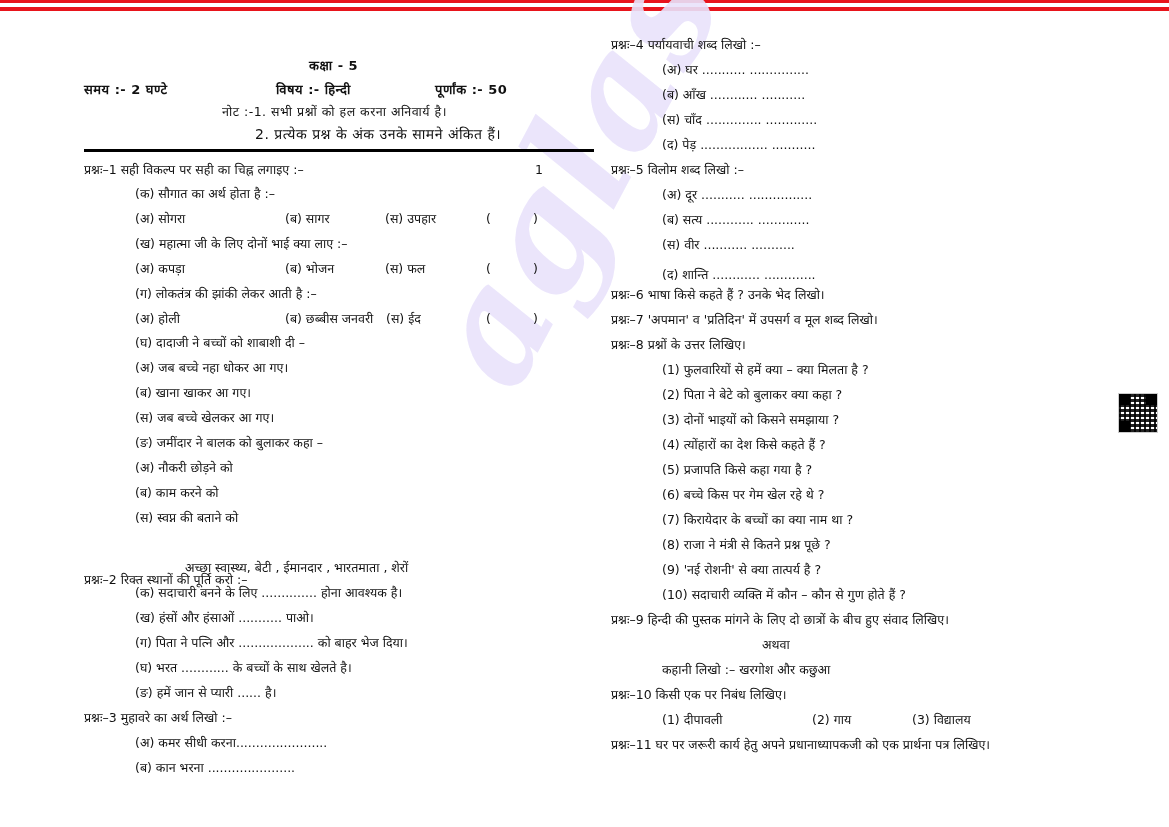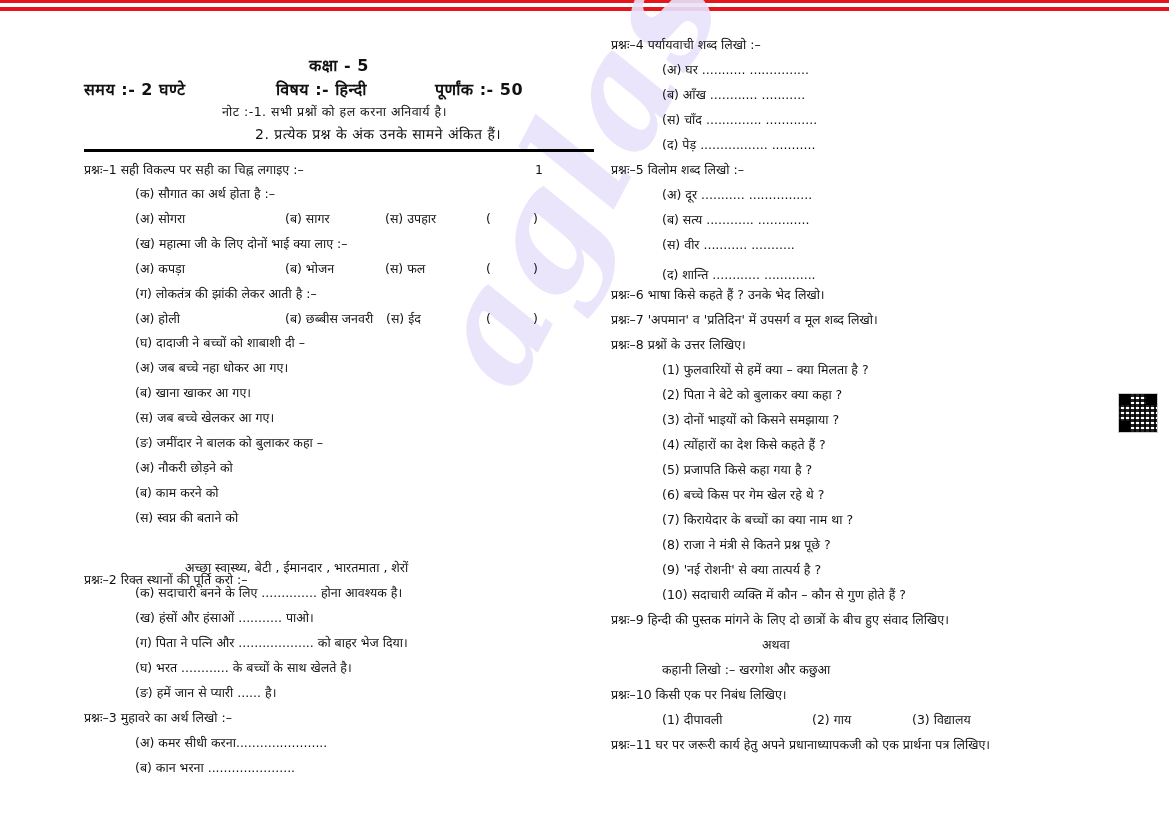--- a/index.html
+++ b/index.html
@@ -11,21 +11,21 @@
   .topbar1 { position:absolute; left:0; top:0; width:1169px; height:3px; background:#e8141b; }
   .topbar2 { position:absolute; left:0; top:7px; width:1169px; height:4px; background:#e8141b; }
   .watermark {
     position:absolute; left:390px; top:330px;
     font-family: "DejaVu Serif", serif; font-style:italic; font-weight:bold;
     font-size:150px; color:#e9e3fb; transform:rotate(-62deg);
     transform-origin:left top; white-space:nowrap; opacity:0.9;
     letter-spacing:2px; pointer-events:none;
   }
   .abs { position:absolute; white-space:nowrap; font-size:12.5px; line-height:16px; }
-  .hdr { font-family: "DejaVu Sans", sans-serif; font-weight:bold; font-size:16px; letter-spacing:0.5px; }
+  .hdr { font-family: "DejaVu Sans", sans-serif; font-weight:bold; font-size:13px; letter-spacing:0.5px; }
   .rule { position:absolute; left:84px; top:149px; width:510px; height:3px; background:#000; }
   .qr {
     position:absolute; left:1119px; top:394px; width:38px; height:38px;
     background:
       linear-gradient(#000,#000) 0 0/11px 11px no-repeat,
       linear-gradient(#000,#000) 27px 0/11px 11px no-repeat,
       linear-gradient(#000,#000) 0 27px/11px 11px no-repeat,
       repeating-linear-gradient(90deg,#222 0 2px,#fff 2px 5px),
       repeating-linear-gradient(0deg,#222 0 3px,#fff 3px 5px);
     background-blend-mode: normal, normal, normal, multiply, normal;

